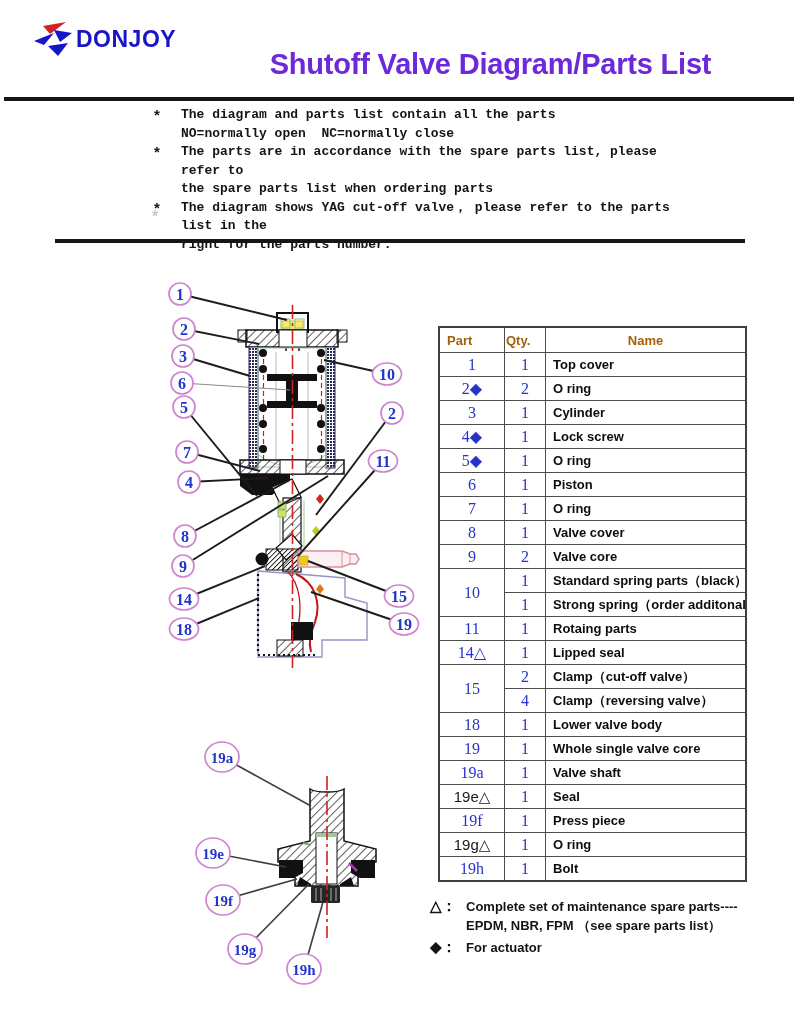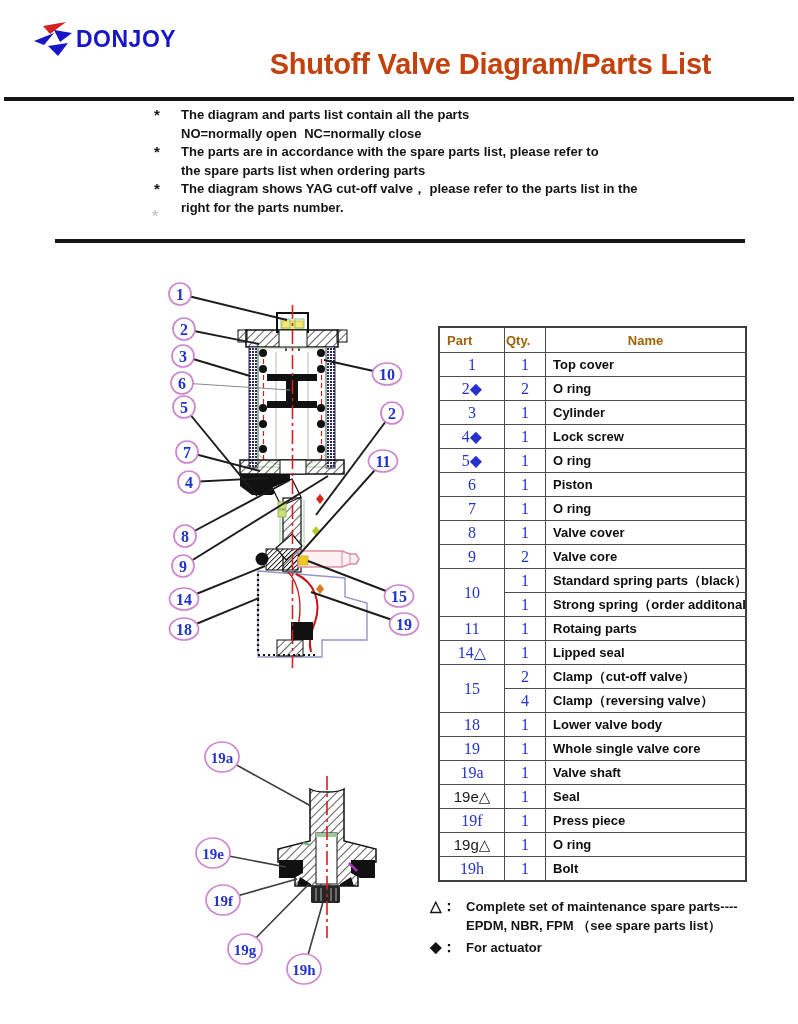--- a/index.html
+++ b/index.html
@@ -3,31 +3,31 @@
 <meta charset="utf-8">
 <style>
   html,body{margin:0;padding:0;background:#ffffff;}
   body{width:798px;height:1024px;position:relative;overflow:hidden;
        font-family:"Liberation Sans",sans-serif;color:#141414;}
   .abs{position:absolute;}
 
   
   #logo{left:30px;top:16px;width:150px;height:44px;}
   #page-title{left:233px;top:48px;width:515px;text-align:center;
-      font-size:29px;font-weight:700;letter-spacing:-0.2px;color:#c2410c;white-space:nowrap;}
+      font-size:29px;font-weight:700;letter-spacing:-0.2px;color:#6d28d9;white-space:nowrap;}
   .rule{background:#161616;}
   #rule-top{left:4px;width:790px;top:97px;height:4px;}
   #rule-mid{left:55px;width:690px;top:239px;height:4px;}
 
   
   #notes{left:154px;top:106px;width:520px;font-size:13px;font-weight:700;
          color:#141414;line-height:18.5px;}
   .note{display:flex;}
   .note .star{width:27px;font-size:15px;flex:none;}
-  .note .nlines{white-space:pre-wrap;}
+  .note .nlines{white-space:pre-wrap;font-family:Liberation Mono, monospace;}
   #faint-star{left:152px;top:208px;font-size:16px;color:#c9c9c9;font-weight:700;}
 
   
   #parts-table-wrap{left:438px;top:326px;}
   table{border-collapse:collapse;table-layout:fixed;width:293px;border:2px solid #3f3f3f;}
   th,td{border:1px solid #4d4d4d;overflow:hidden;white-space:nowrap;}
   th{height:22px;font-size:13px;font-weight:700;color:#a16207;background:#fff;}
   th.h-part{width:56px;text-align:left;padding-left:7px;}
   th.h-qty{width:38px;text-align:left;}
   th.h-name{width:197px;text-align:center;}

